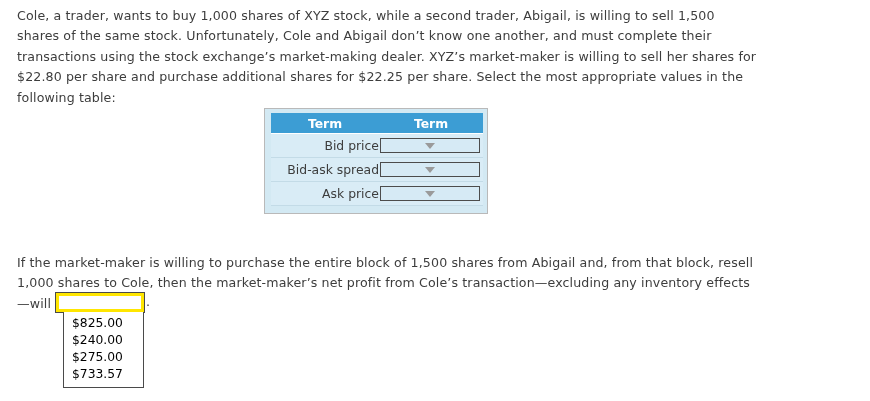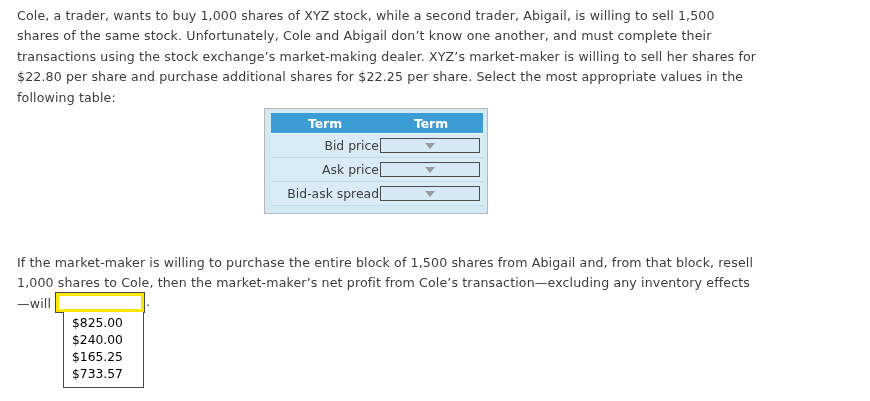--- a/index.html
+++ b/index.html
@@ -173,46 +173,46 @@
       <tbody>
         <tr>
           <td class="cell-term">Bid price</td>
           <td class="cell-value">
             <span class="mini-select">
                 <span class="arrow"></span>
               </span>
           </td>
         </tr>
         <tr>
+          <td class="cell-term">Bid-ask spread</td>
+          <td class="cell-value">
+            <span class="mini-select">
+                <span class="arrow"></span>
+              </span>
+          </td>
+        </tr>
+        <tr>
           <td class="cell-term">Ask price</td>
           <td class="cell-value">
             <span class="mini-select">
                 <span class="arrow"></span>
               </span>
           </td>
         </tr>
-        <tr>
-          <td class="cell-term">Bid-ask spread</td>
-          <td class="cell-value">
-            <span class="mini-select">
-                <span class="arrow"></span>
-              </span>
-          </td>
-        </tr>
       </tbody>
     </table>
   </div>
 
   <div class="para" id="question-paragraph">If the market-maker is willing to purchase the entire block of 1,500 shares from Abigail and, from that block, resell 1,000 shares to Cole, then the market-maker’s net profit from Cole’s transaction—excluding any inventory effects—will be</div>
 
   <div id="answer-dropdown-wrap">
     <div id="answer-input-box"></div>
     <div id="answer-options-list">
       <div class="option-item">$825.00</div>
       <div class="option-item">$240.00</div>
-      <div class="option-item">$165.25</div>
+      <div class="option-item">$275.00</div>
       <div class="option-item">$733.57</div>
     </div>
   </div>
 
   <span id="answer-period">.</span>
 
 </div>
 
 </body></html>

